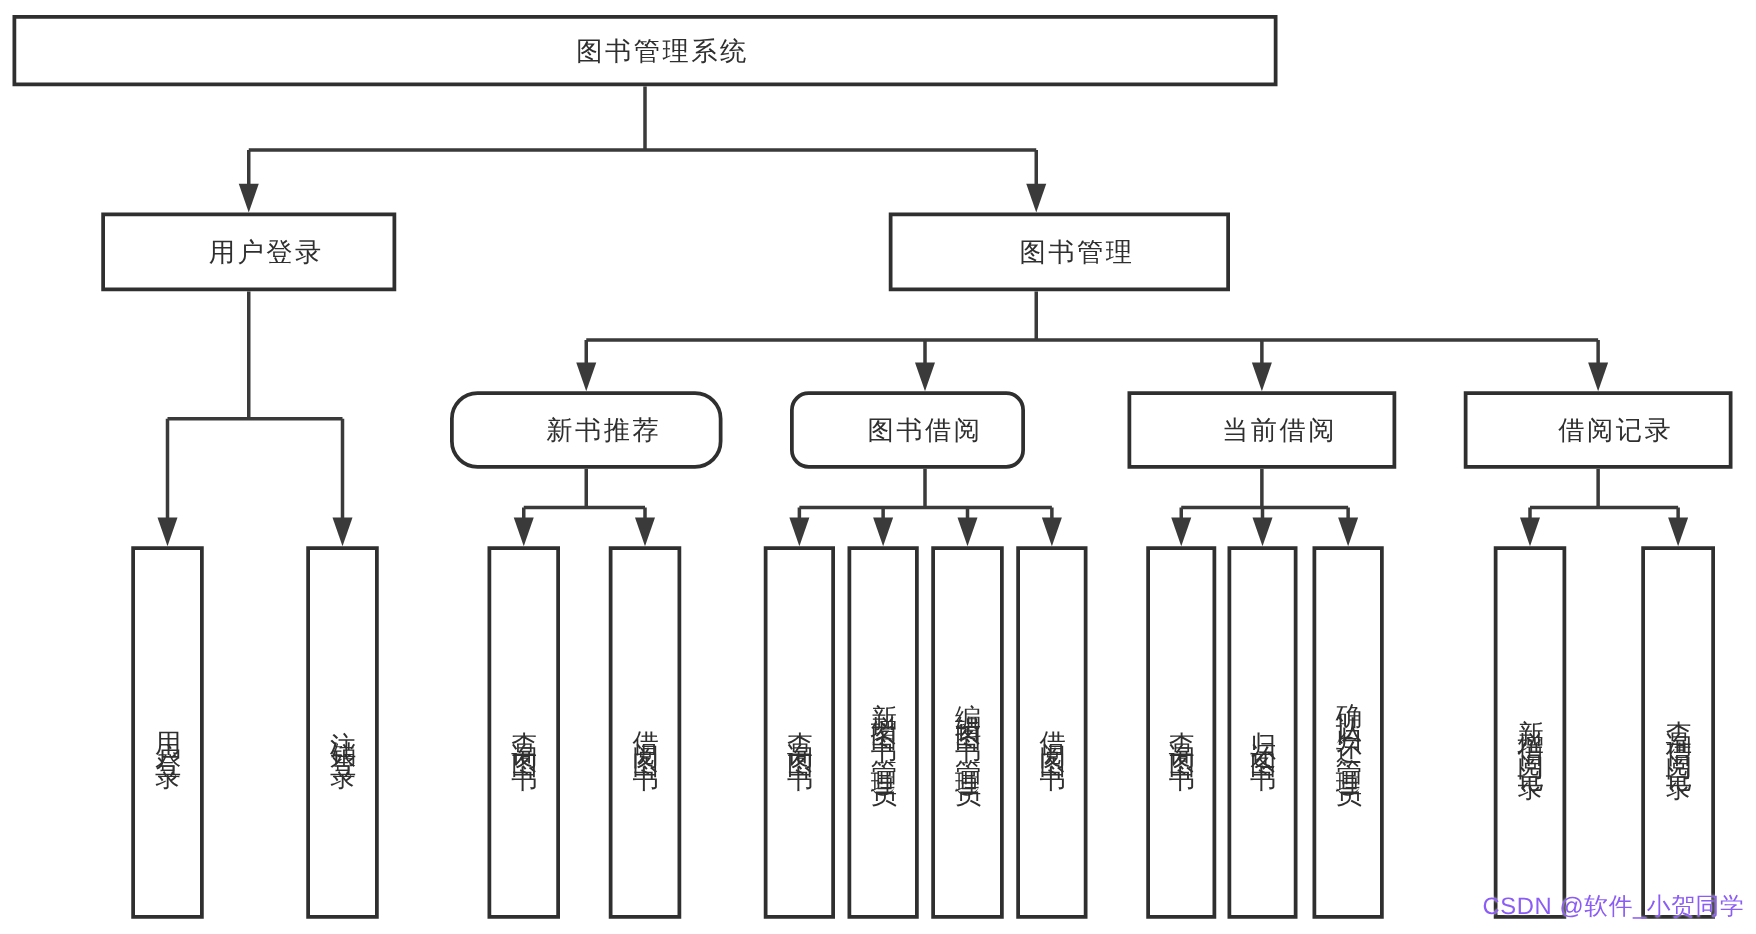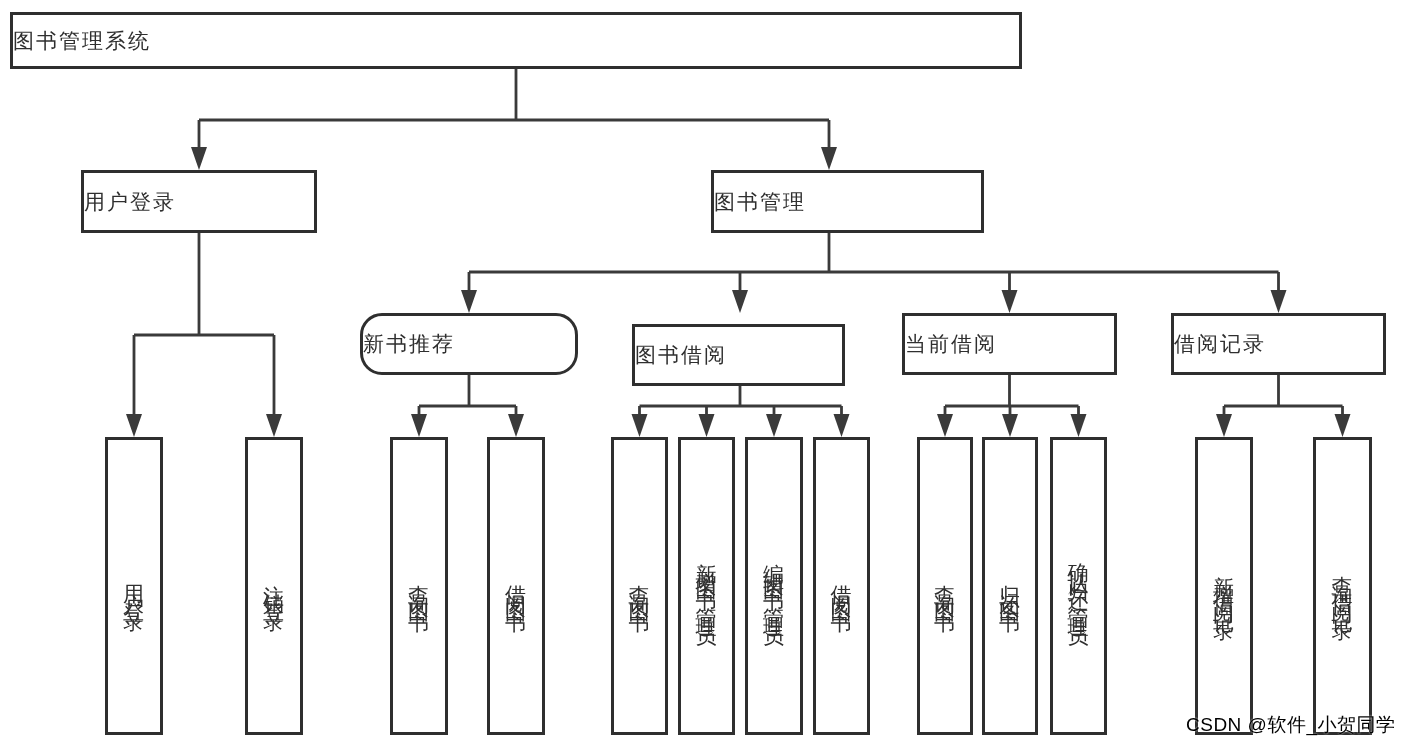--- a/index.html
+++ b/index.html
@@ -18,23 +18,25 @@
     width: 1405px; height: 747px;
     z-index: 1;
   }
   .hnode {
     position: absolute;
     box-sizing: border-box;
     background: #ffffff;
     border: 3px solid #2f2f2f;
     display: flex;
     align-items: center;
+    justify-content: center;
     font-size: 21px;
     letter-spacing: 2px;
     z-index: 2;
+    padding-left: 28px;
   }
   .vnode {
     position: absolute;
     box-sizing: border-box;
     background: #ffffff;
     border: 3px solid #2f2f2f;
     display: flex;
     align-items: center;
     justify-content: center;
     z-index: 2;
@@ -47,21 +49,21 @@
     line-height: 1;
     white-space: nowrap;
   }
   #watermark {
     position: absolute;
     left: 1186px;
     top: 712px;
     z-index: 3;
     font-size: 19px;
     letter-spacing: 0.5px;
-    color: #000000;
+    color: #8b5cf6;
     text-shadow: 0 0 2px #ffffff;
     white-space: nowrap;
   }
 </style>
 </head>
 <body>
 
 <div id="stage">
 
   <svg id="wires" viewBox="0 0 1405 747" xmlns="http://www.w3.org/2000/svg">
@@ -104,21 +106,21 @@
   <div class="hnode" style="left:81px; top:170px; width:236px; height:63px;">
     <span>用户登录</span>
   </div>
   <div class="hnode" style="left:711px; top:170px; width:273px; height:63px;">
     <span>图书管理</span>
   </div>
 
   <div class="hnode" style="left:360px; top:313px; width:218px; height:62px;border-radius:22px;">
     <span>新书推荐</span>
   </div>
-  <div class="hnode" style="left:632px; top:324px; width:213px; height:62px;">
+  <div class="hnode" style="left:632px; top:313px; width:188px; height:62px;border-radius:15px;">
     <span>图书借阅</span>
   </div>
   <div class="hnode" style="left:1171px; top:313px; width:215px; height:62px;">
     <span>借阅记录</span>
   </div>
   <div class="hnode" style="left:902px; top:313px; width:215px; height:62px;">
     <span>当前借阅</span>
   </div>
 
   <div class="vnode" style="left:105px; top:437px; width:58px; height:298px;">

